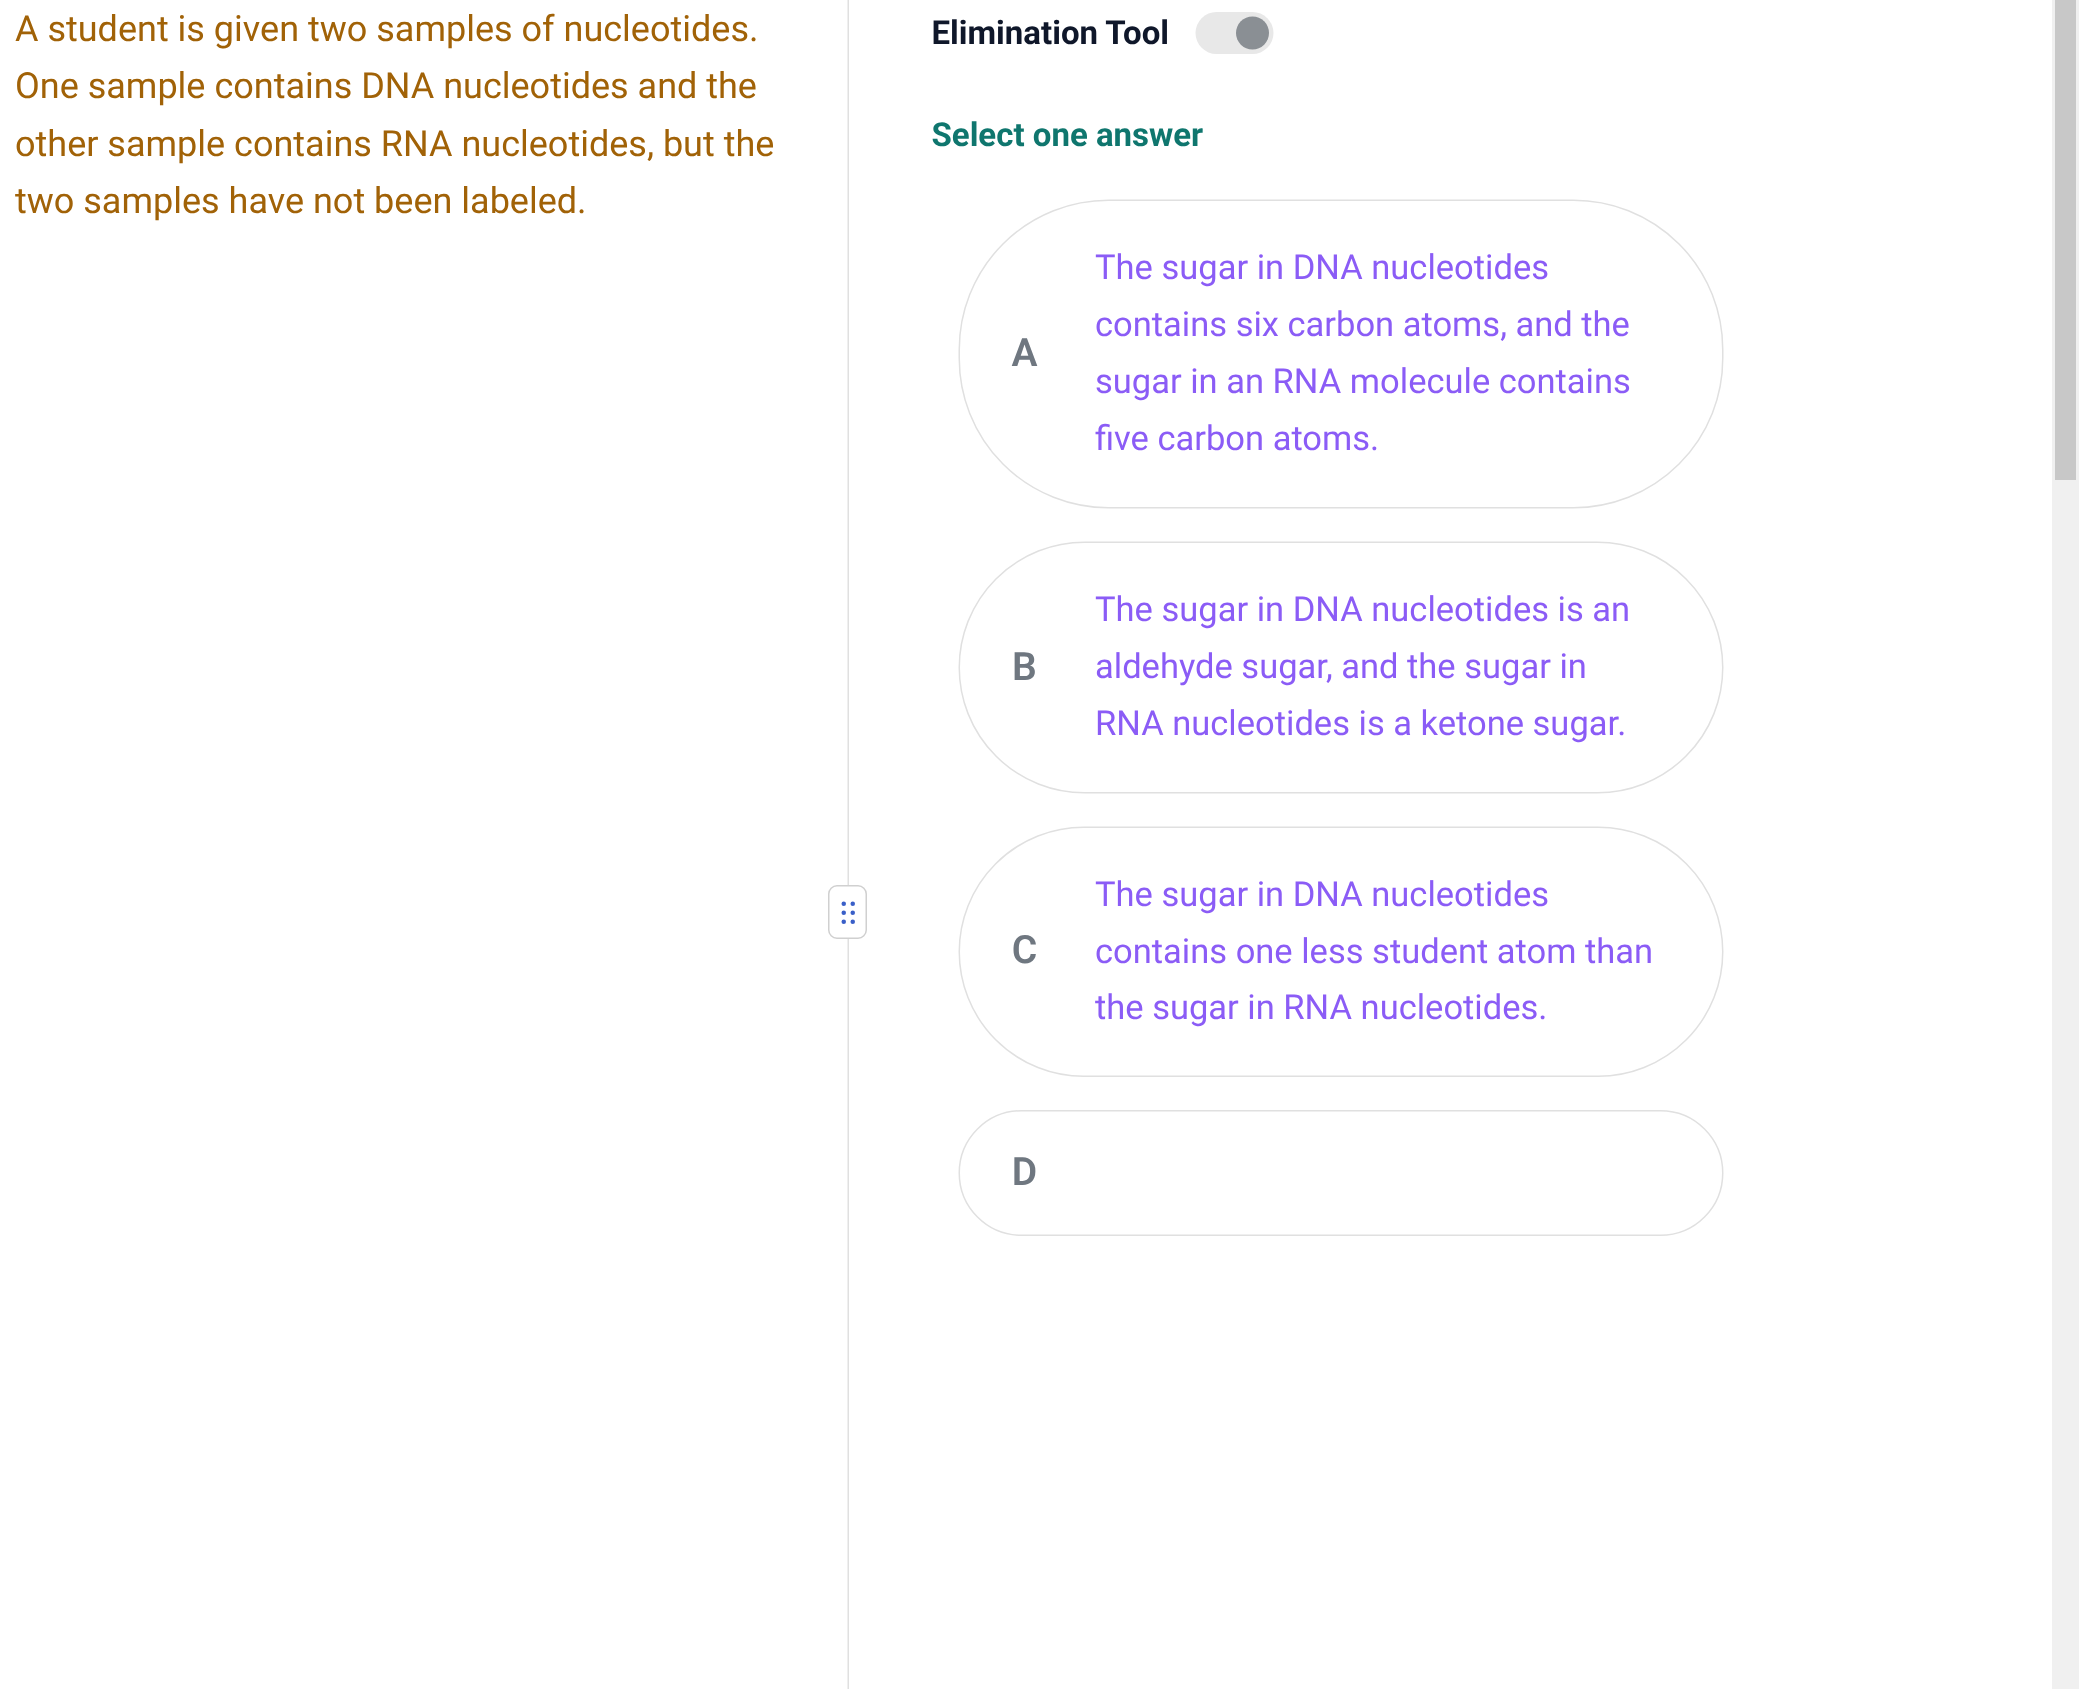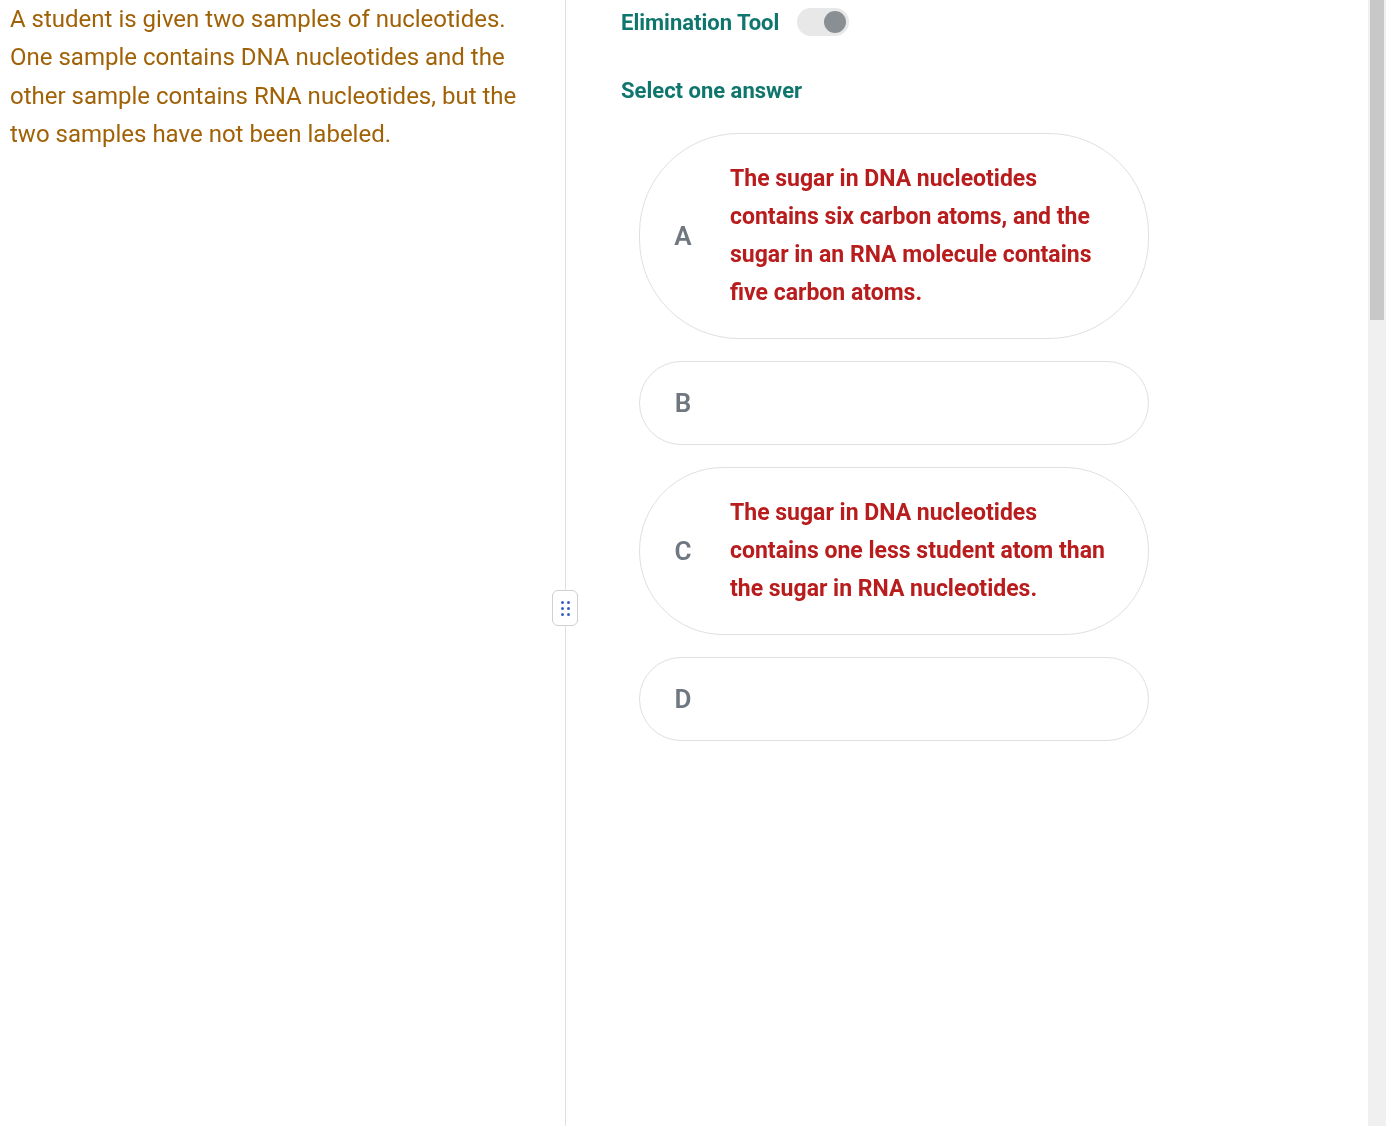--- a/index.html
+++ b/index.html
@@ -77,21 +77,21 @@
     .elim-row {
       display: flex;
       align-items: center;
       gap: 18px;
       margin-bottom: 42px;
       margin-top: 8px;
     }
     .elim-label {
       font-size: 22px;
       font-weight: 700;
-      color: #0f766e;
+      color: #0f172a;
     }
     .toggle {
       width: 52px;
       height: 28px;
       background: #e8e8e8;
       border-radius: 14px;
       position: relative;
       cursor: pointer;
     }
     .toggle-knob {
@@ -129,22 +129,21 @@
       font-size: 26px;
       font-weight: 600;
       color: #6f7780;
       flex-shrink: 0;
       width: 26px;
       text-align: center;
     }
     .answer-text {
       font-size: 23px;
       line-height: 1.65;
-      color: #b91c1c;
-      font-weight: bold;
+      color: #8b5cf6;
     }
     .scrollbar-track {
       position: absolute;
       right: 0;
       top: 0;
       bottom: 0;
       width: 18px;
       background: #f0f0f0;
     }
     .scrollbar-thumb {
@@ -190,20 +189,21 @@
 
     <div class="instruction">Select one answer</div>
 
     <div class="answers">
       <div class="answer-option">
         <div class="answer-letter">A</div>
         <div class="answer-text">The sugar in DNA nucleotides contains six carbon atoms, and the sugar in an RNA molecule contains five carbon atoms.</div>
       </div>
       <div class="answer-option">
         <div class="answer-letter">B</div>
+        <div class="answer-text">The sugar in DNA nucleotides is an aldehyde sugar, and the sugar in RNA nucleotides is a ketone sugar.</div>
       </div>
       <div class="answer-option">
         <div class="answer-letter">C</div>
         <div class="answer-text">The sugar in DNA nucleotides contains one less student atom than the sugar in RNA nucleotides.</div>
       </div>
       <div class="answer-option">
         <div class="answer-letter">D</div>
       </div>
     </div>
   </div>

